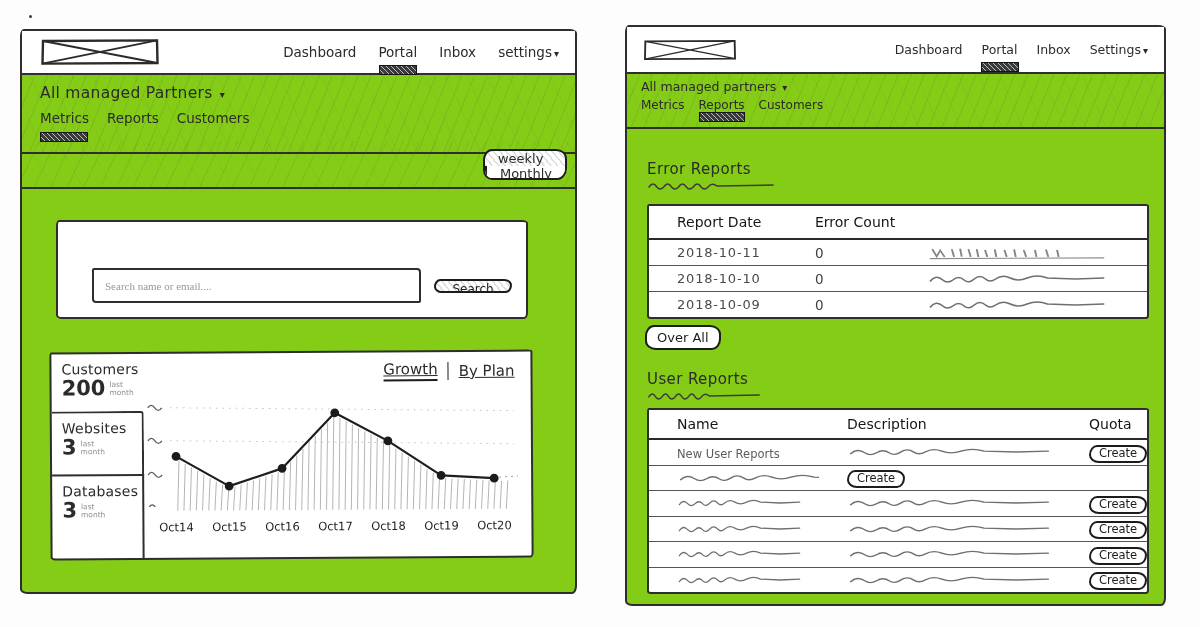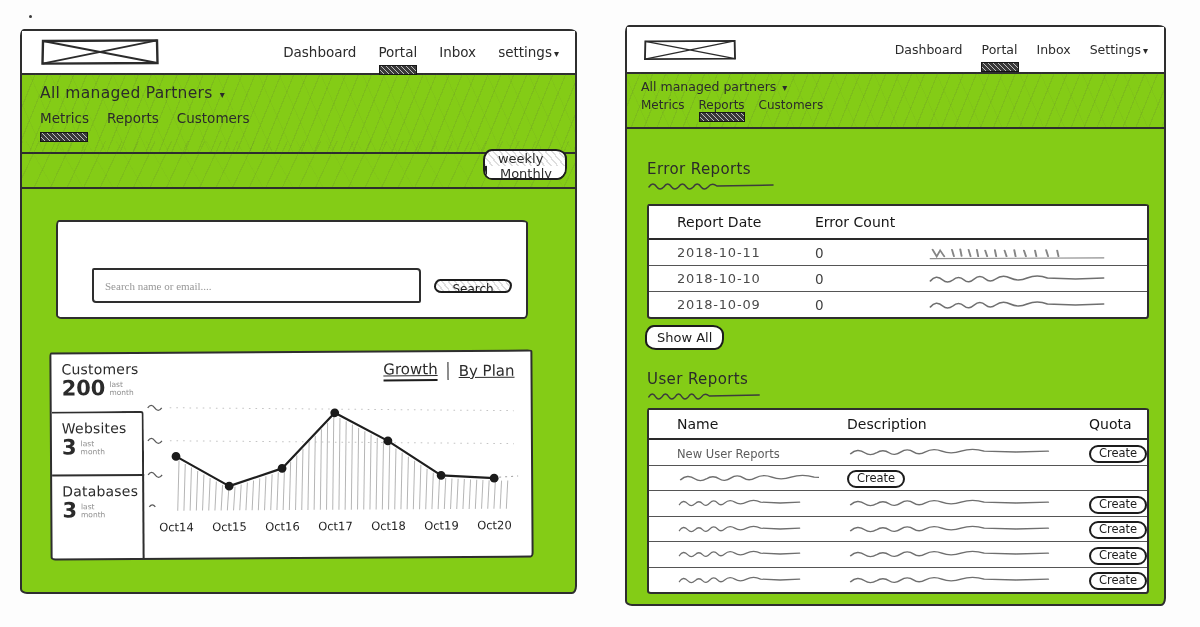--- a/index.html
+++ b/index.html
@@ -115,21 +115,21 @@
   .cell{padding-left:28px;overflow:hidden;}
   .cell.date{font-size:13px;color:#4a4a4a;letter-spacing:.8px;}
   .cell.count{font-size:13.5px;color:#3f3f3f;}
   .hand-gray{font-size:11.5px;color:#5c5c5c;white-space:nowrap;}
   .scrib{display:block;height:12px;}
   .scrib.link{width:180px;height:14px;}
   .scrib.wave-name{width:125px;}
   .scrib.wave-desc{width:205px;}
   .hand-btn{border:2px solid #1c1c1c;background:#fff;font-family:inherit;color:#1c1c1c;cursor:pointer;
     border-radius:9px 11px 9px 11px/11px 9px 11px 9px;}
-  .create-btn{width:58px;height:18px;font-size:11.5px;line-height:1;padding:0;border-radius:9px;}
+  .create-btn{width:58px;height:18px;font-size:11.5px;line-height:1;padding:0;}
   #show-all{position:absolute;left:18px;top:205px;height:25px;padding:0 10px;font-size:13px;}
   .speck{position:absolute;left:29px;top:15px;width:3px;height:3px;background:#3a3a3a;border-radius:50%;}
 </style>
 </head>
 <body>
 
 <svg width="0" height="0" style="position:absolute" aria-hidden="true">
   <defs>
     <symbol id="sym-logo" viewBox="0 0 120 28" preserveAspectRatio="none">
       <path d="M3 3 L117 2.4 L117.5 25 L2.5 25.6 Z" fill="none" stroke="currentColor" stroke-width="2.4"></path>
@@ -375,21 +375,21 @@
             <div class="cell count">0</div>
             <div class="cell">
               <svg class="scrib link" viewBox="0 0 160 14" preserveAspectRatio="none">
                 <use href="#sym-wave"></use>
               </svg>
             </div>
           </div>
         </div>
     </div>
 
-    <button class="hand-btn" id="show-all">Show All</button>
+    <button class="hand-btn" id="show-all">Over All</button>
 
     <div class="section-title" id="user-title">User Reports</div>
     <svg class="underline-squig" id="user-underline" viewBox="0 0 130 10" preserveAspectRatio="none">
         <use href="#sym-underline"></use>
       </svg>
 
     <div class="sk-table" id="user-table">
       <div class="t-head">
         <div class="cell">Name</div>
         <div class="cell">Description</div>

